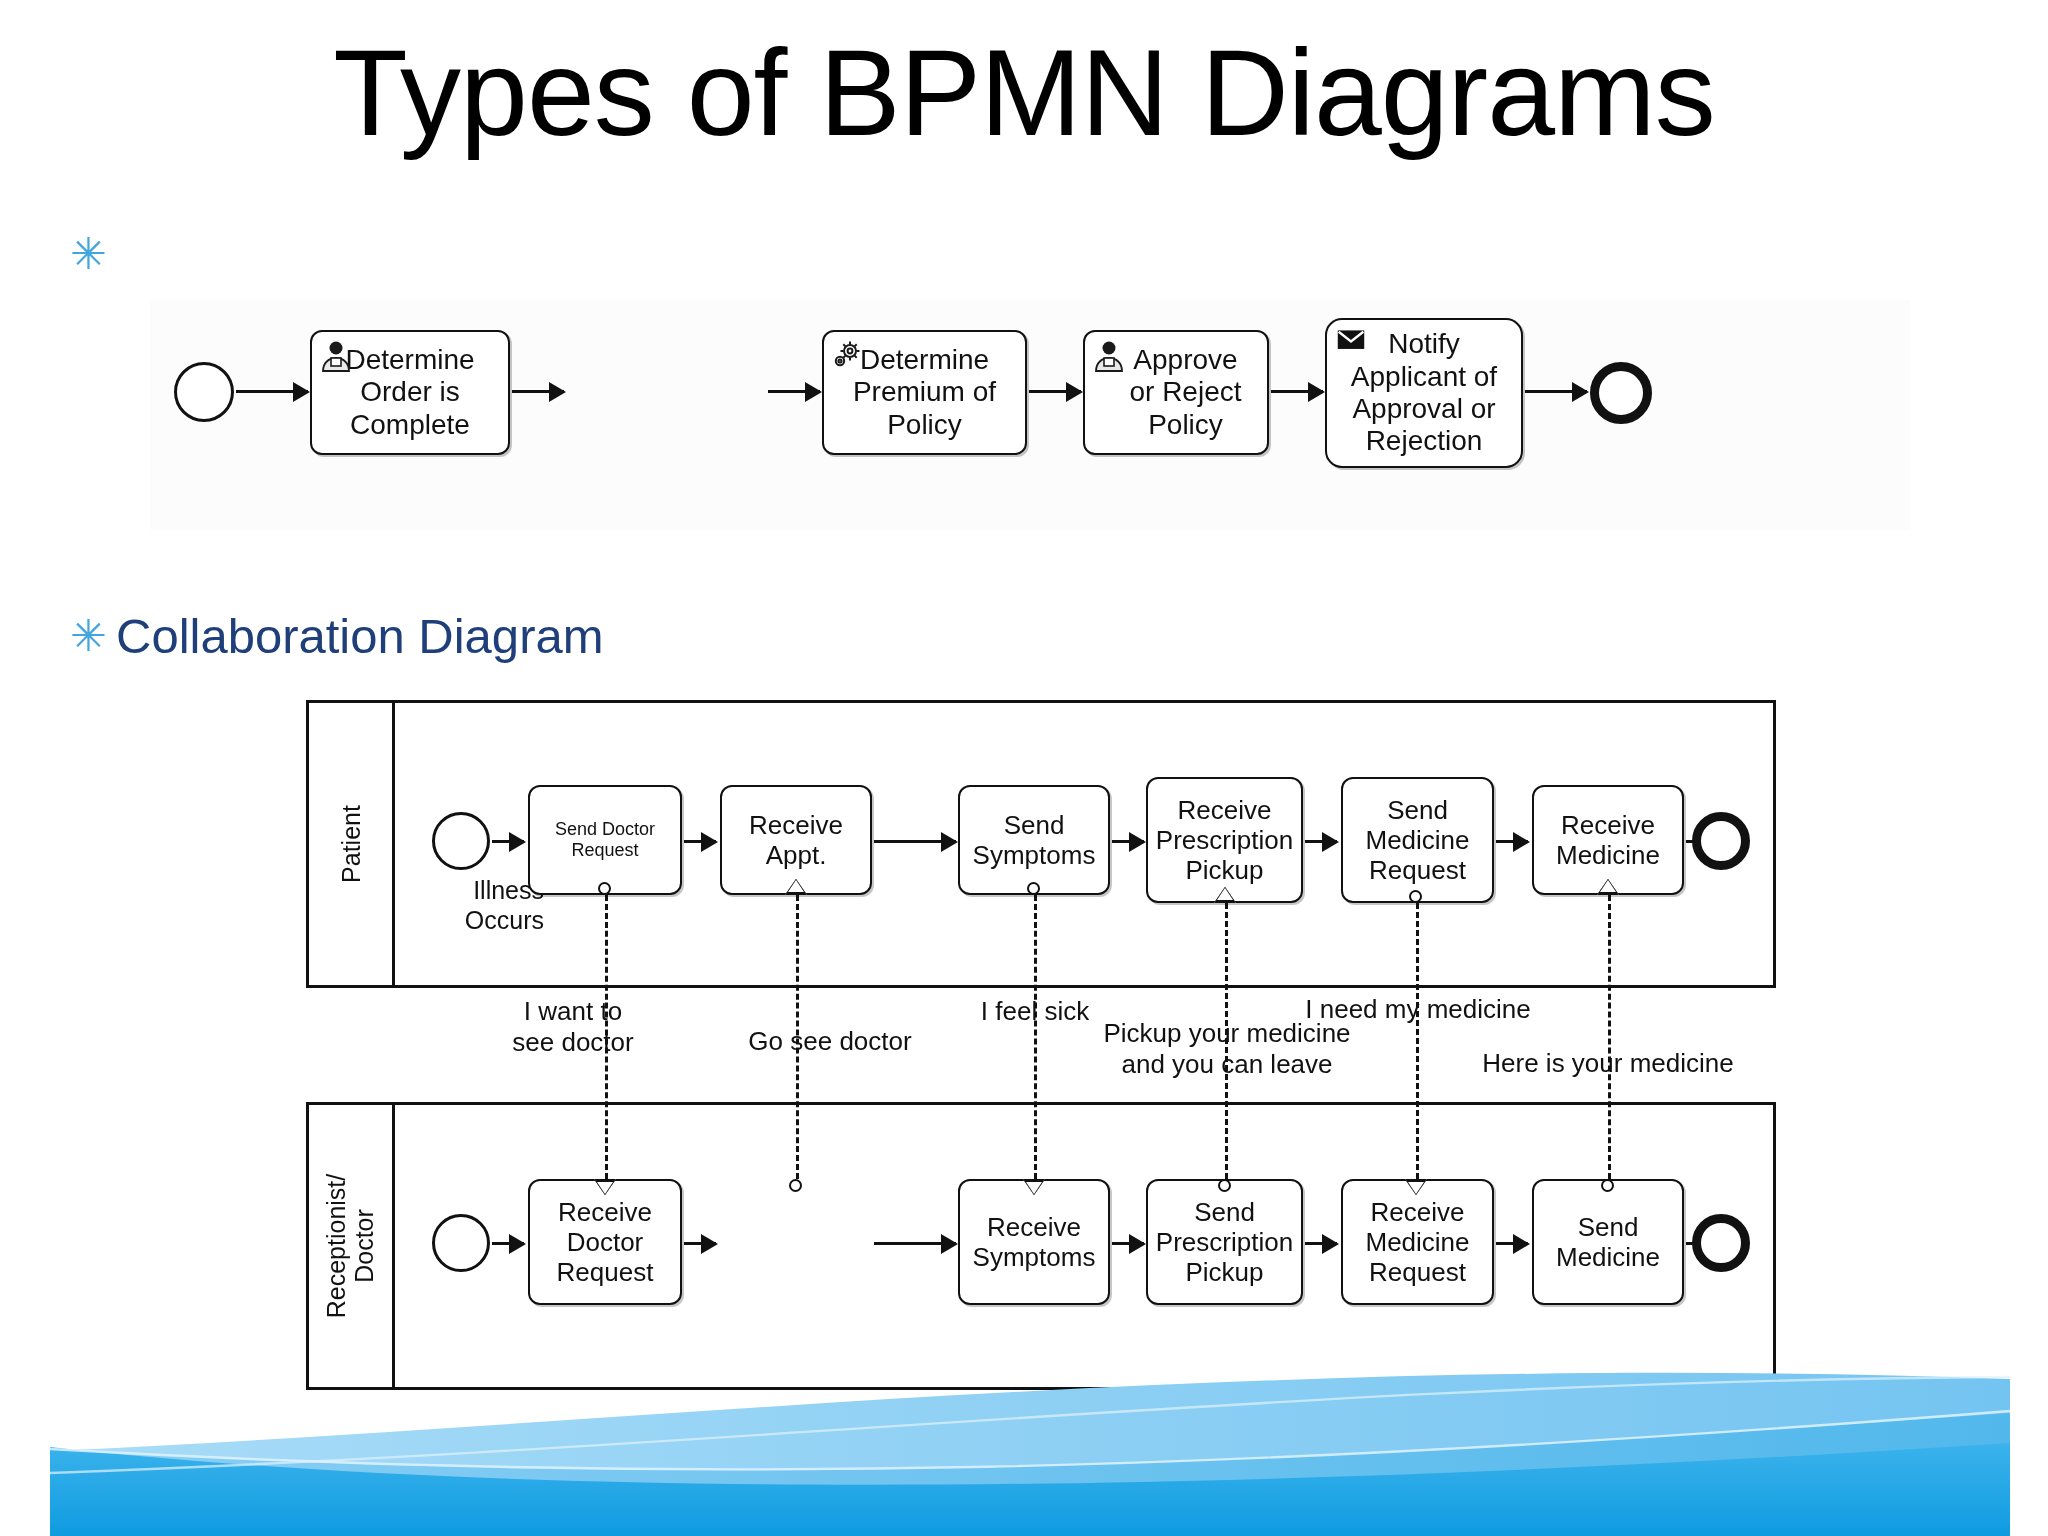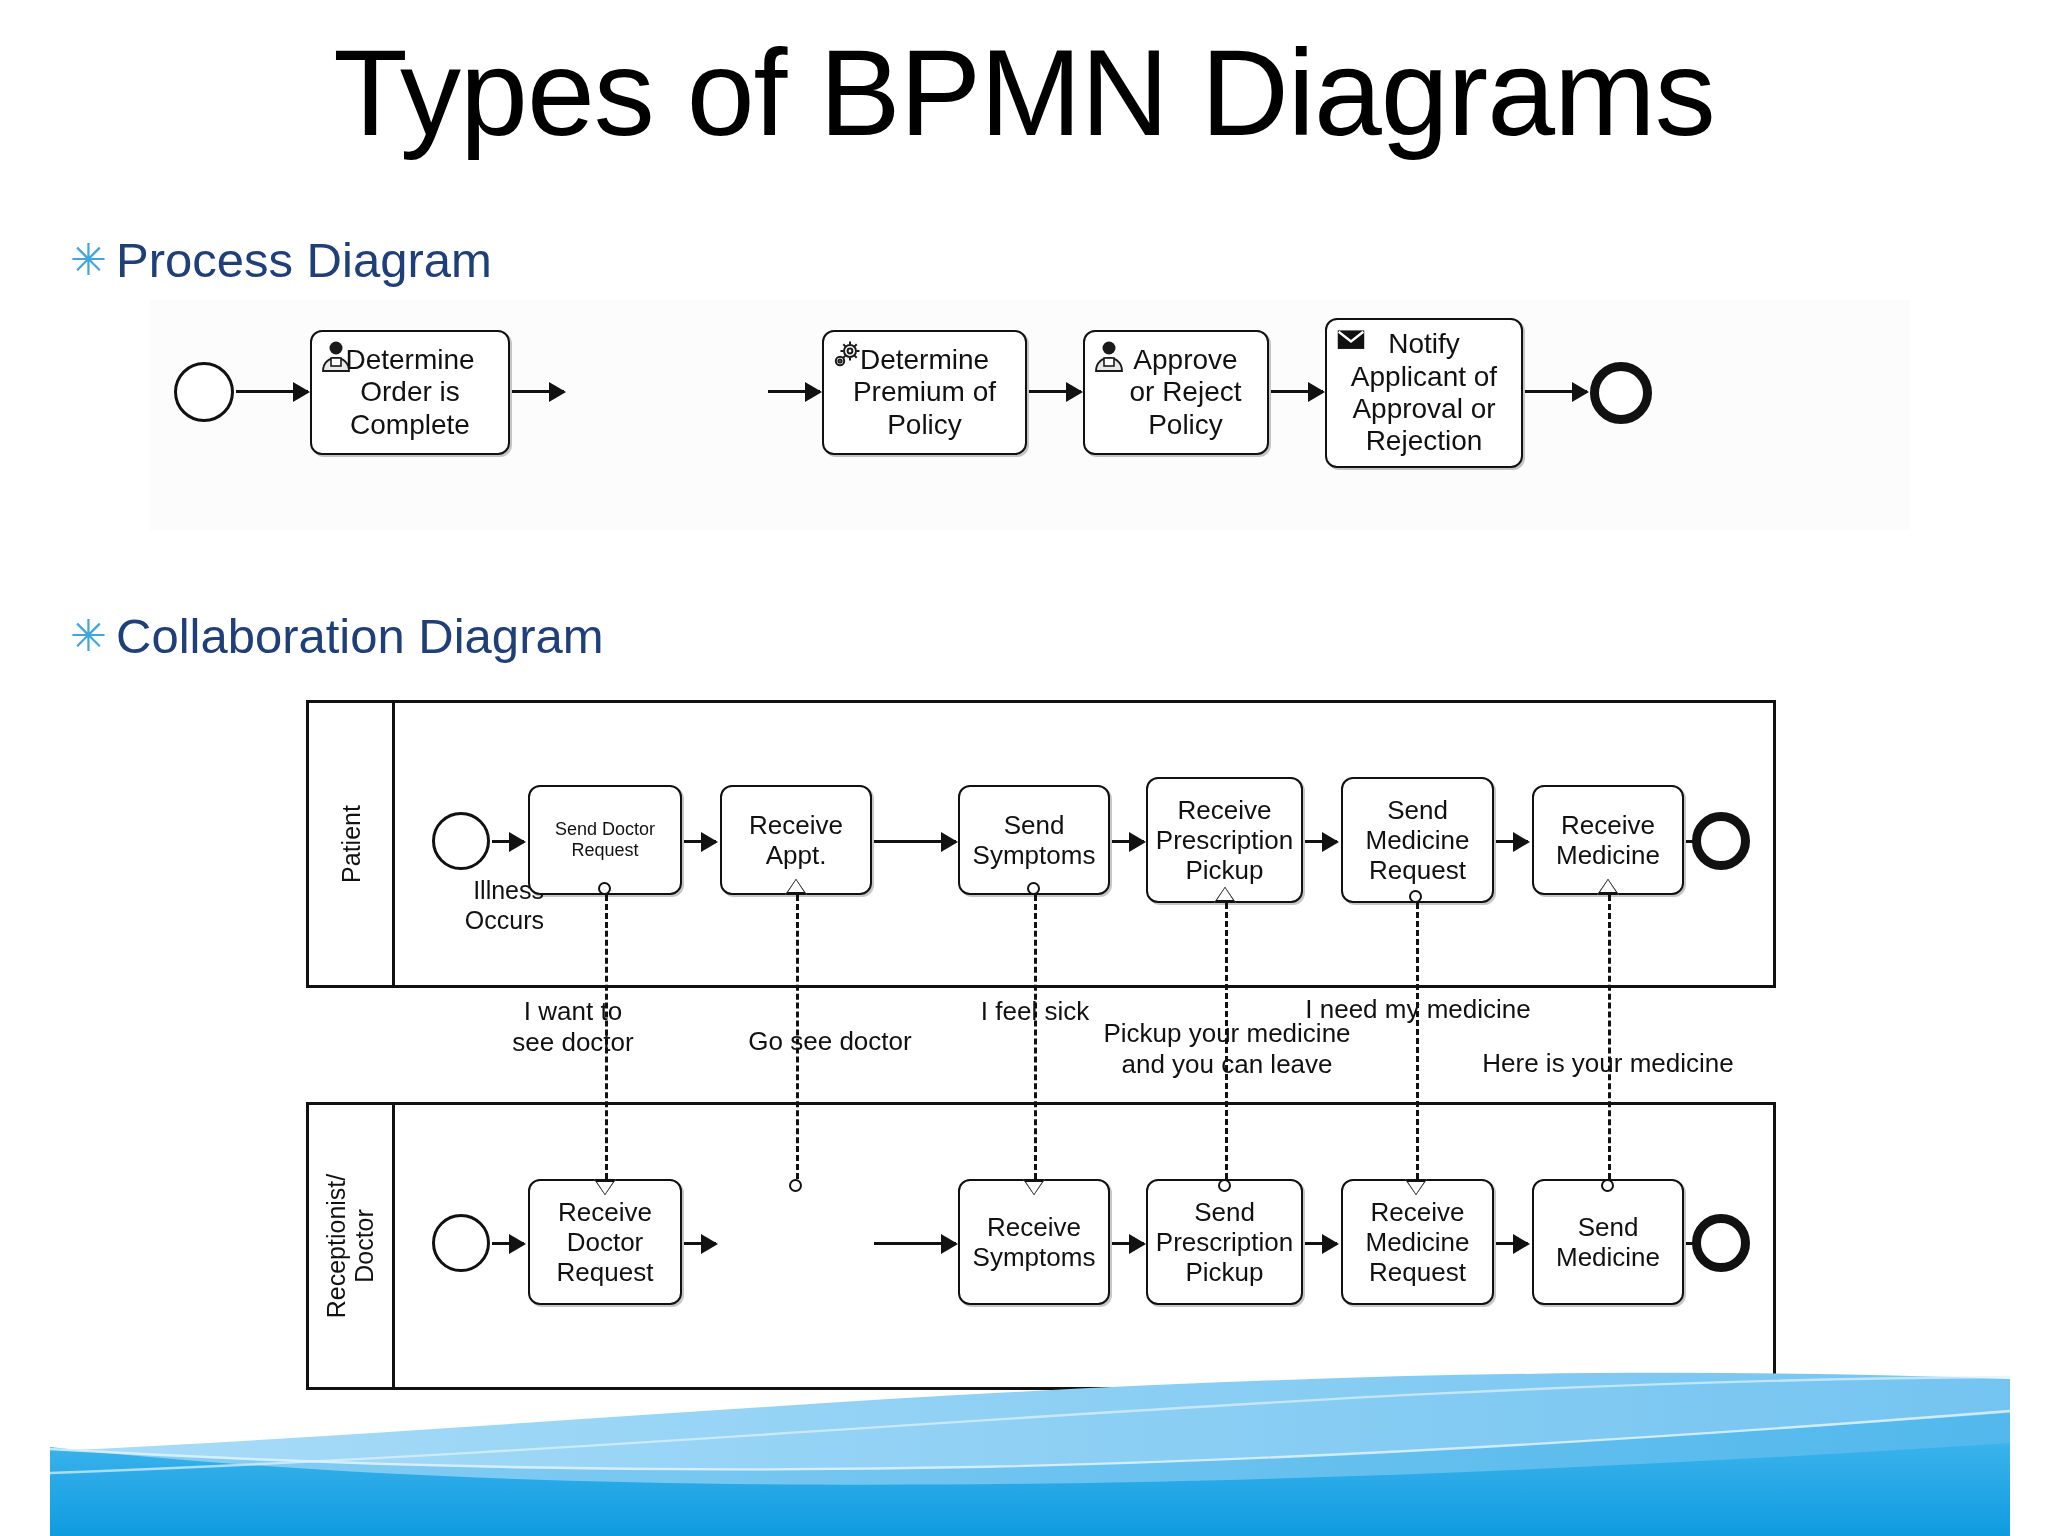--- a/index.html
+++ b/index.html
@@ -176,21 +176,20 @@
 </style>
 </head>
 <body>
 
 <div id="slide">
 
   <div id="slide-title">Types of BPMN Diagrams</div>
 
   <div class="bullet-row" id="heading-process">
     <span class="bullet-mark">✳</span>
-    <span class="bullet-text">Process Diagram</span>
   </div>
 
   <div class="bpmn-layer" id="process-canvas">
 
     <div class="ev start" style="left:24px; top:62px; width:60px; height:60px;"></div>
     <div class="seq" style="left:86px; top:90px; width:72px;"></div>
 
     <div class="task" style="left:160px; top:30px; width:200px; height:125px; font-size:28px;">
       <span class="tmark">
         <svg viewBox="0 0 34 34" width="34" height="34">
@@ -232,21 +231,21 @@
           <path d="M4 33c0-8 5.8-13 13-13s13 5 13 13z" fill="#e9e9e9" stroke="#1a1a1a" stroke-width="1.8"></path>
           <rect x="12" y="20" width="10" height="8" fill="#fff" stroke="#1a1a1a" stroke-width="1.6"></rect>
         </svg>
       </span>
       <span class="label">Approve
 or Reject
 Policy</span>
     </div>
     <div class="seq" style="left:1121px; top:90px; width:52px;"></div>
 
-    <div class="task" style="left:1175px; top:18px; width:198px; height:150px; font-size:28px;">
+    <div class="task" style="left:1175px; top:18px; width:198px; height:150px; font-size:28px;border-radius:17px;">
       <span class="tmark">
         <svg viewBox="0 0 34 34" width="34" height="30">
           <rect x="2" y="5" width="30" height="21" fill="#111"></rect>
           <path d="M3 6.5l14 11 14-11" fill="none" stroke="#fff" stroke-width="2.6"></path>
         </svg>
       </span>
       <span class="label">Notify
 Applicant of
 Approval or
 Rejection</span>

